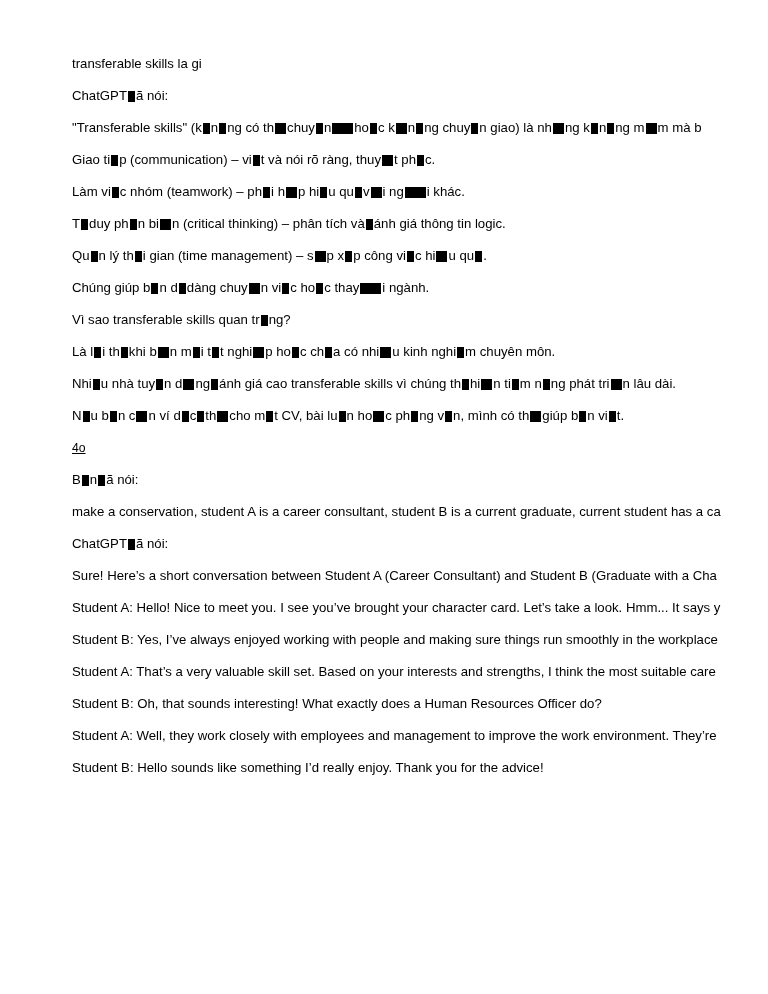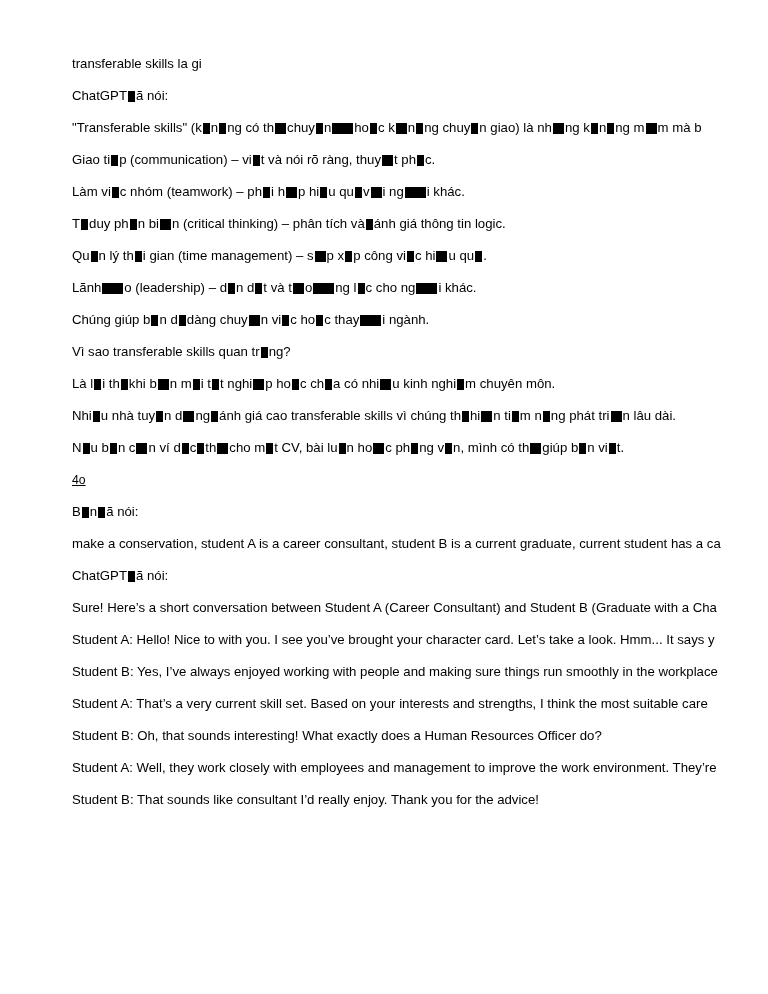--- a/index.html
+++ b/index.html
@@ -53,31 +53,30 @@
 
 <div class="page">
 
   <div class="line">transferable skills la gi</div>
   <div class="line">ChatGPT <span class="rd w1"></span>ã nói:</div>
   <div class="line">"Transferable skills" (k<span class="rd w1"></span> n<span class="rd w1"></span>ng có th<span class="rd w2"></span> chuy<span class="rd w1"></span>n <span class="rd w4"></span> ho<span class="rd w1"></span>c k<span class="rd w2"></span> n<span class="rd w1"></span>ng chuy<span class="rd w1"></span>n giao) là nh<span class="rd w2"></span>ng k<span class="rd w1"></span> n<span class="rd w1"></span>ng m<span class="rd w2"></span>m mà b</div>
   <div class="line">Giao ti<span class="rd w1"></span>p (communication) – vi<span class="rd w1"></span>t và nói rõ ràng, thuy<span class="rd w2"></span>t ph<span class="rd w1"></span>c.</div>
   <div class="line">Làm vi<span class="rd w1"></span>c nhóm (teamwork) – ph<span class="rd w1"></span>i h<span class="rd w2"></span>p hi<span class="rd w1"></span>u qu<span class="rd w1"></span> v<span class="rd w2"></span>i ng<span class="rd w4"></span>i khác.</div>
   <div class="line">T<span class="rd w1"></span> duy ph<span class="rd w1"></span>n bi<span class="rd w2"></span>n (critical thinking) – phân tích và <span class="rd w1"></span>ánh giá thông tin logic.</div>
   <div class="line">Qu<span class="rd w1"></span>n lý th<span class="rd w1"></span>i gian (time management) – s<span class="rd w2"></span>p x<span class="rd w1"></span>p công vi<span class="rd w1"></span>c hi<span class="rd w2"></span>u qu<span class="rd w1"></span>.</div>
-  <div class="line">Lãnh <span class="rd w4"></span>o (leadership) – d<span class="rd w1"></span>n d<span class="rd w1"></span>t và t<span class="rd w2"></span>o <span class="rd w4"></span>ng l<span class="rd w1"></span>c cho ng<span class="rd w4"></span>i khác.</div>
   <div class="line">Chúng giúp b<span class="rd w1"></span>n d<span class="rd w1"></span> dàng chuy<span class="rd w2"></span>n vi<span class="rd w1"></span>c ho<span class="rd w1"></span>c thay <span class="rd w4"></span>i ngành.</div>
   <div class="line">Vì sao transferable skills quan tr<span class="rd w1"></span>ng?</div>
   <div class="line">Là l<span class="rd w1"></span>i th<span class="rd w1"></span> khi b<span class="rd w2"></span>n m<span class="rd w1"></span>i t<span class="rd w1"></span>t nghi<span class="rd w2"></span>p ho<span class="rd w1"></span>c ch<span class="rd w1"></span>a có nhi<span class="rd w2"></span>u kinh nghi<span class="rd w1"></span>m chuyên môn.</div>
   <div class="line">Nhi<span class="rd w1"></span>u nhà tuy<span class="rd w1"></span>n d<span class="rd w2"></span>ng <span class="rd w1"></span>ánh giá cao transferable skills vì chúng th<span class="rd w1"></span> hi<span class="rd w2"></span>n ti<span class="rd w1"></span>m n<span class="rd w1"></span>ng phát tri<span class="rd w2"></span>n lâu dài.</div>
   <div class="line">N<span class="rd w1"></span>u b<span class="rd w1"></span>n c<span class="rd w2"></span>n ví d<span class="rd w1"></span> c<span class="rd w1"></span> th<span class="rd w2"></span> cho m<span class="rd w1"></span>t CV, bài lu<span class="rd w1"></span>n ho<span class="rd w2"></span>c ph<span class="rd w1"></span>ng v<span class="rd w1"></span>n, mình có th<span class="rd w2"></span> giúp b<span class="rd w1"></span>n vi<span class="rd w1"></span>t.</div>
   <div class="line small">4o</div>
   <div class="line">B<span class="rd w1"></span>n <span class="rd w1"></span>ã nói:</div>
   <div class="line">make a conservation, student A is a career consultant, student B is a current graduate, current student has a ca</div>
   <div class="line">ChatGPT <span class="rd w1"></span>ã nói:</div>
   <div class="line">Sure! Here’s a short conversation between Student A (Career Consultant) and Student B (Graduate with a Cha</div>
-  <div class="line">Student A: Hello! Nice to with you. I see you’ve brought your character card. Let’s take a look. Hmm... It says y</div>
+  <div class="line">Student A: Hello! Nice to meet you. I see you’ve brought your character card. Let’s take a look. Hmm... It says y</div>
   <div class="line">Student B: Yes, I’ve always enjoyed working with people and making sure things run smoothly in the workplace</div>
-  <div class="line">Student A: That’s a very current skill set. Based on your interests and strengths, I think the most suitable care</div>
+  <div class="line">Student A: That’s a very valuable skill set. Based on your interests and strengths, I think the most suitable care</div>
   <div class="line">Student B: Oh, that sounds interesting! What exactly does a Human Resources Officer do?</div>
   <div class="line">Student A: Well, they work closely with employees and management to improve the work environment. They’re</div>
-  <div class="line">Student B: That sounds like consultant I’d really enjoy. Thank you for the advice!</div>
+  <div class="line">Student B: Hello sounds like something I’d really enjoy. Thank you for the advice!</div>
 
 </div>
 
 </body></html>

